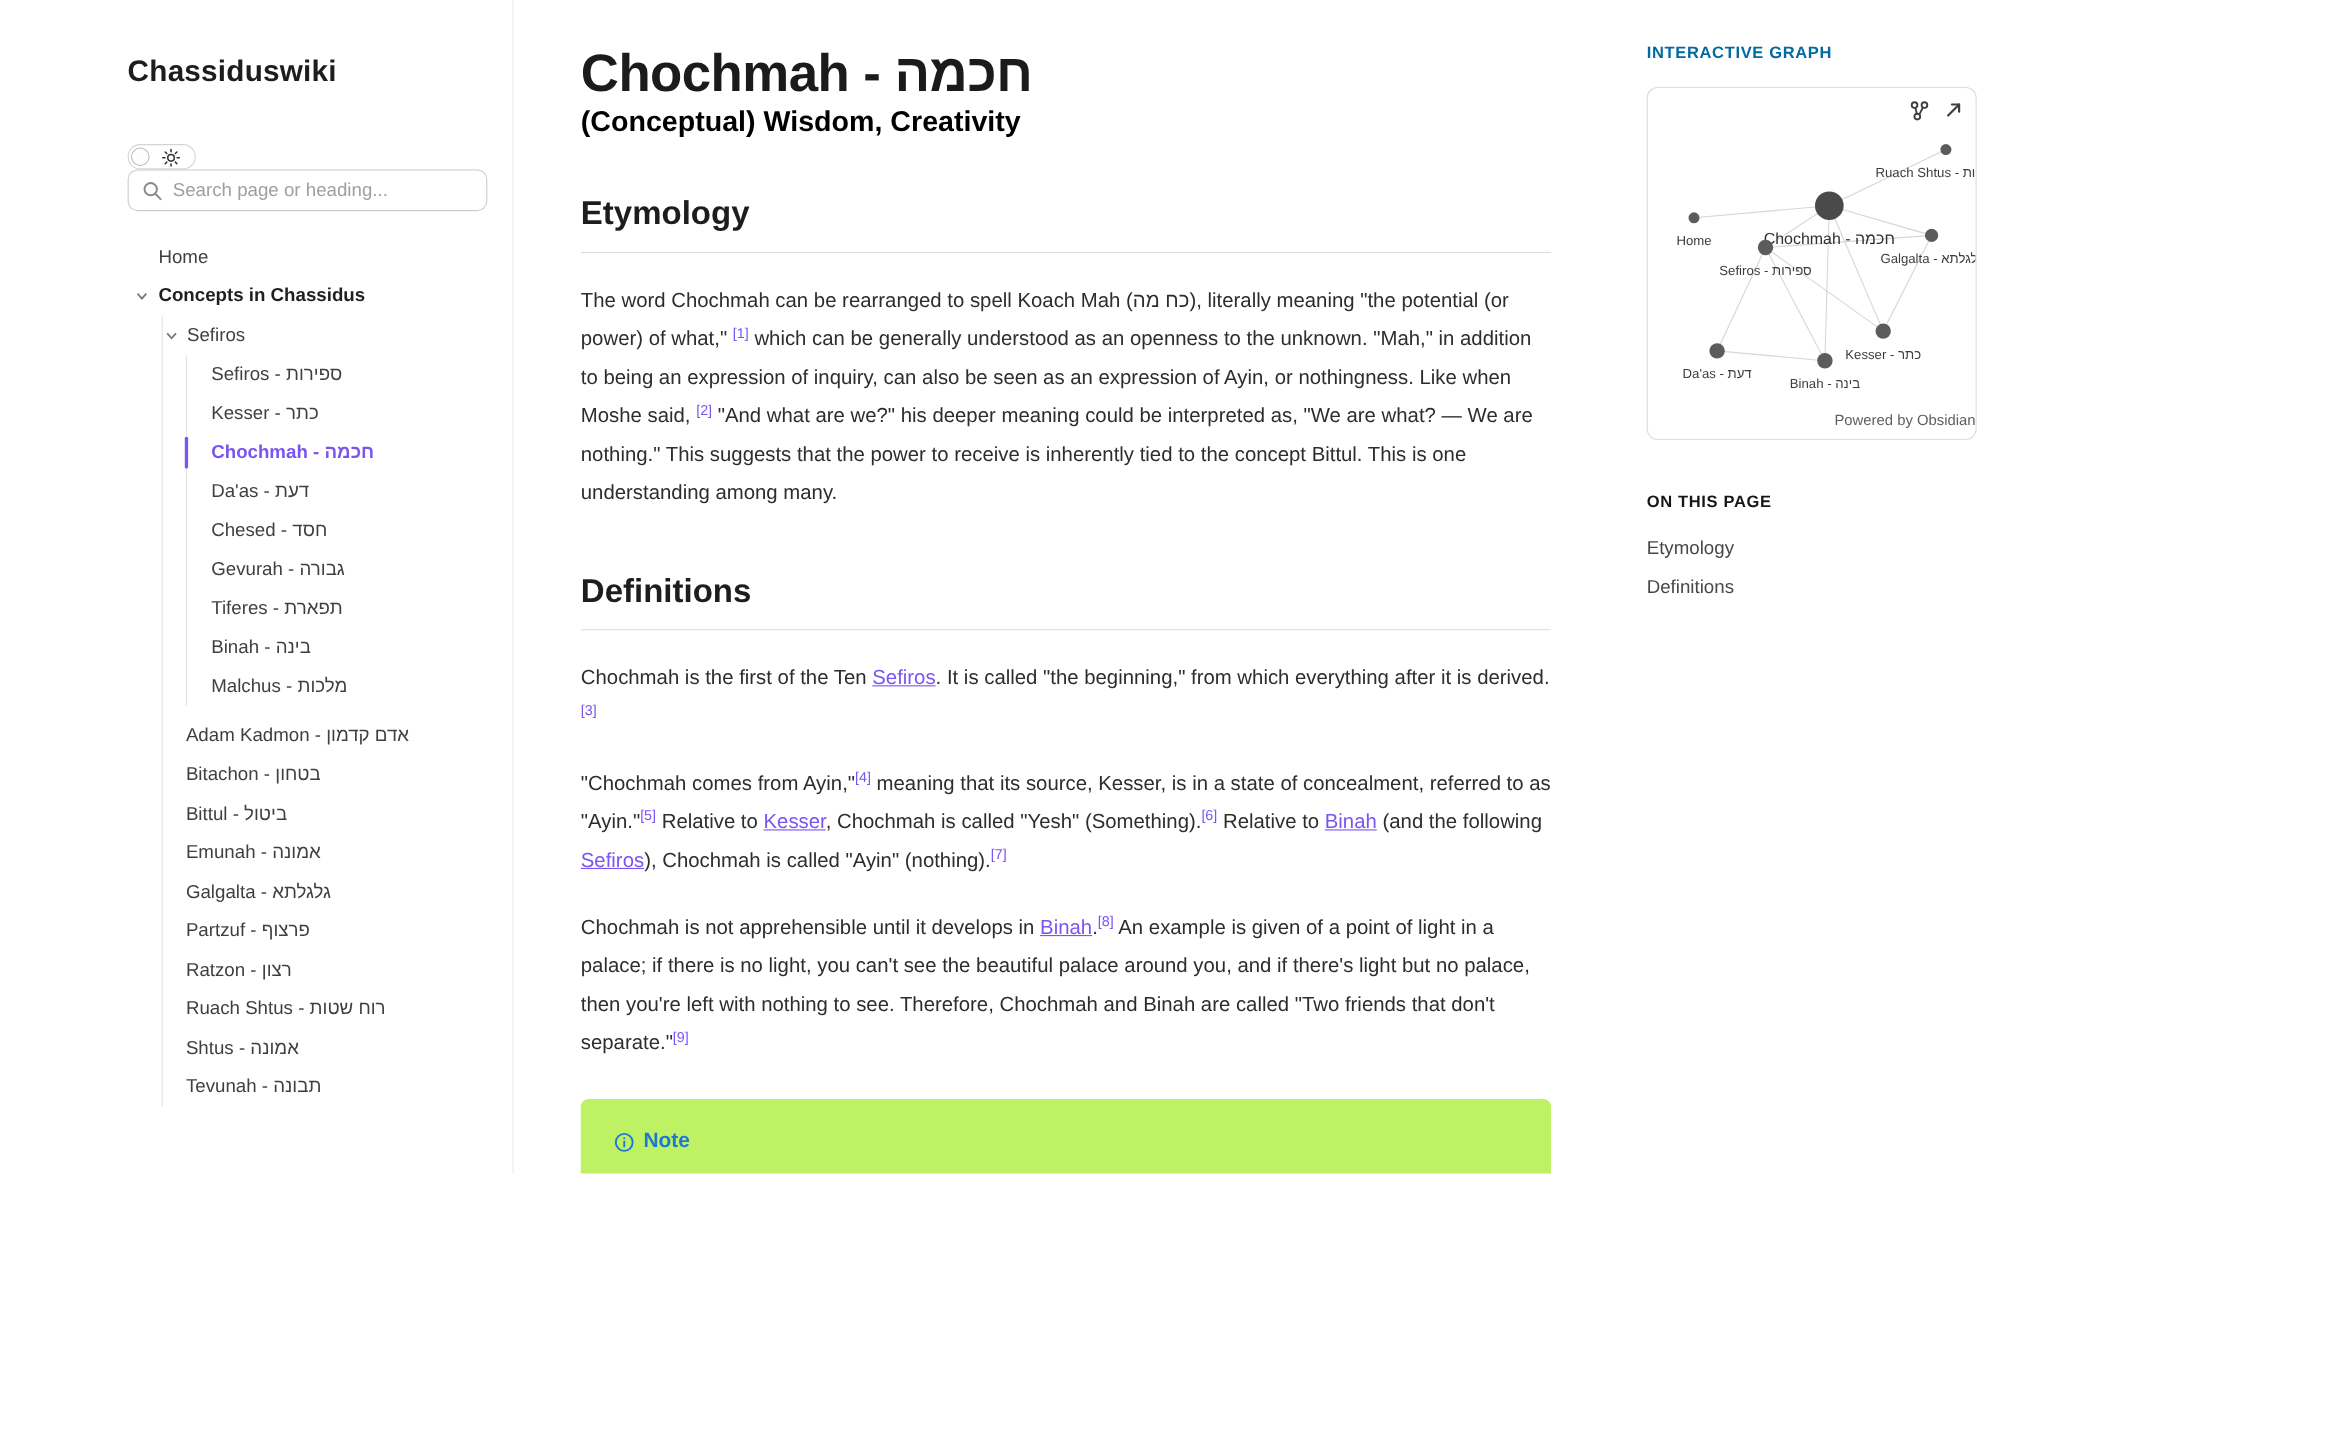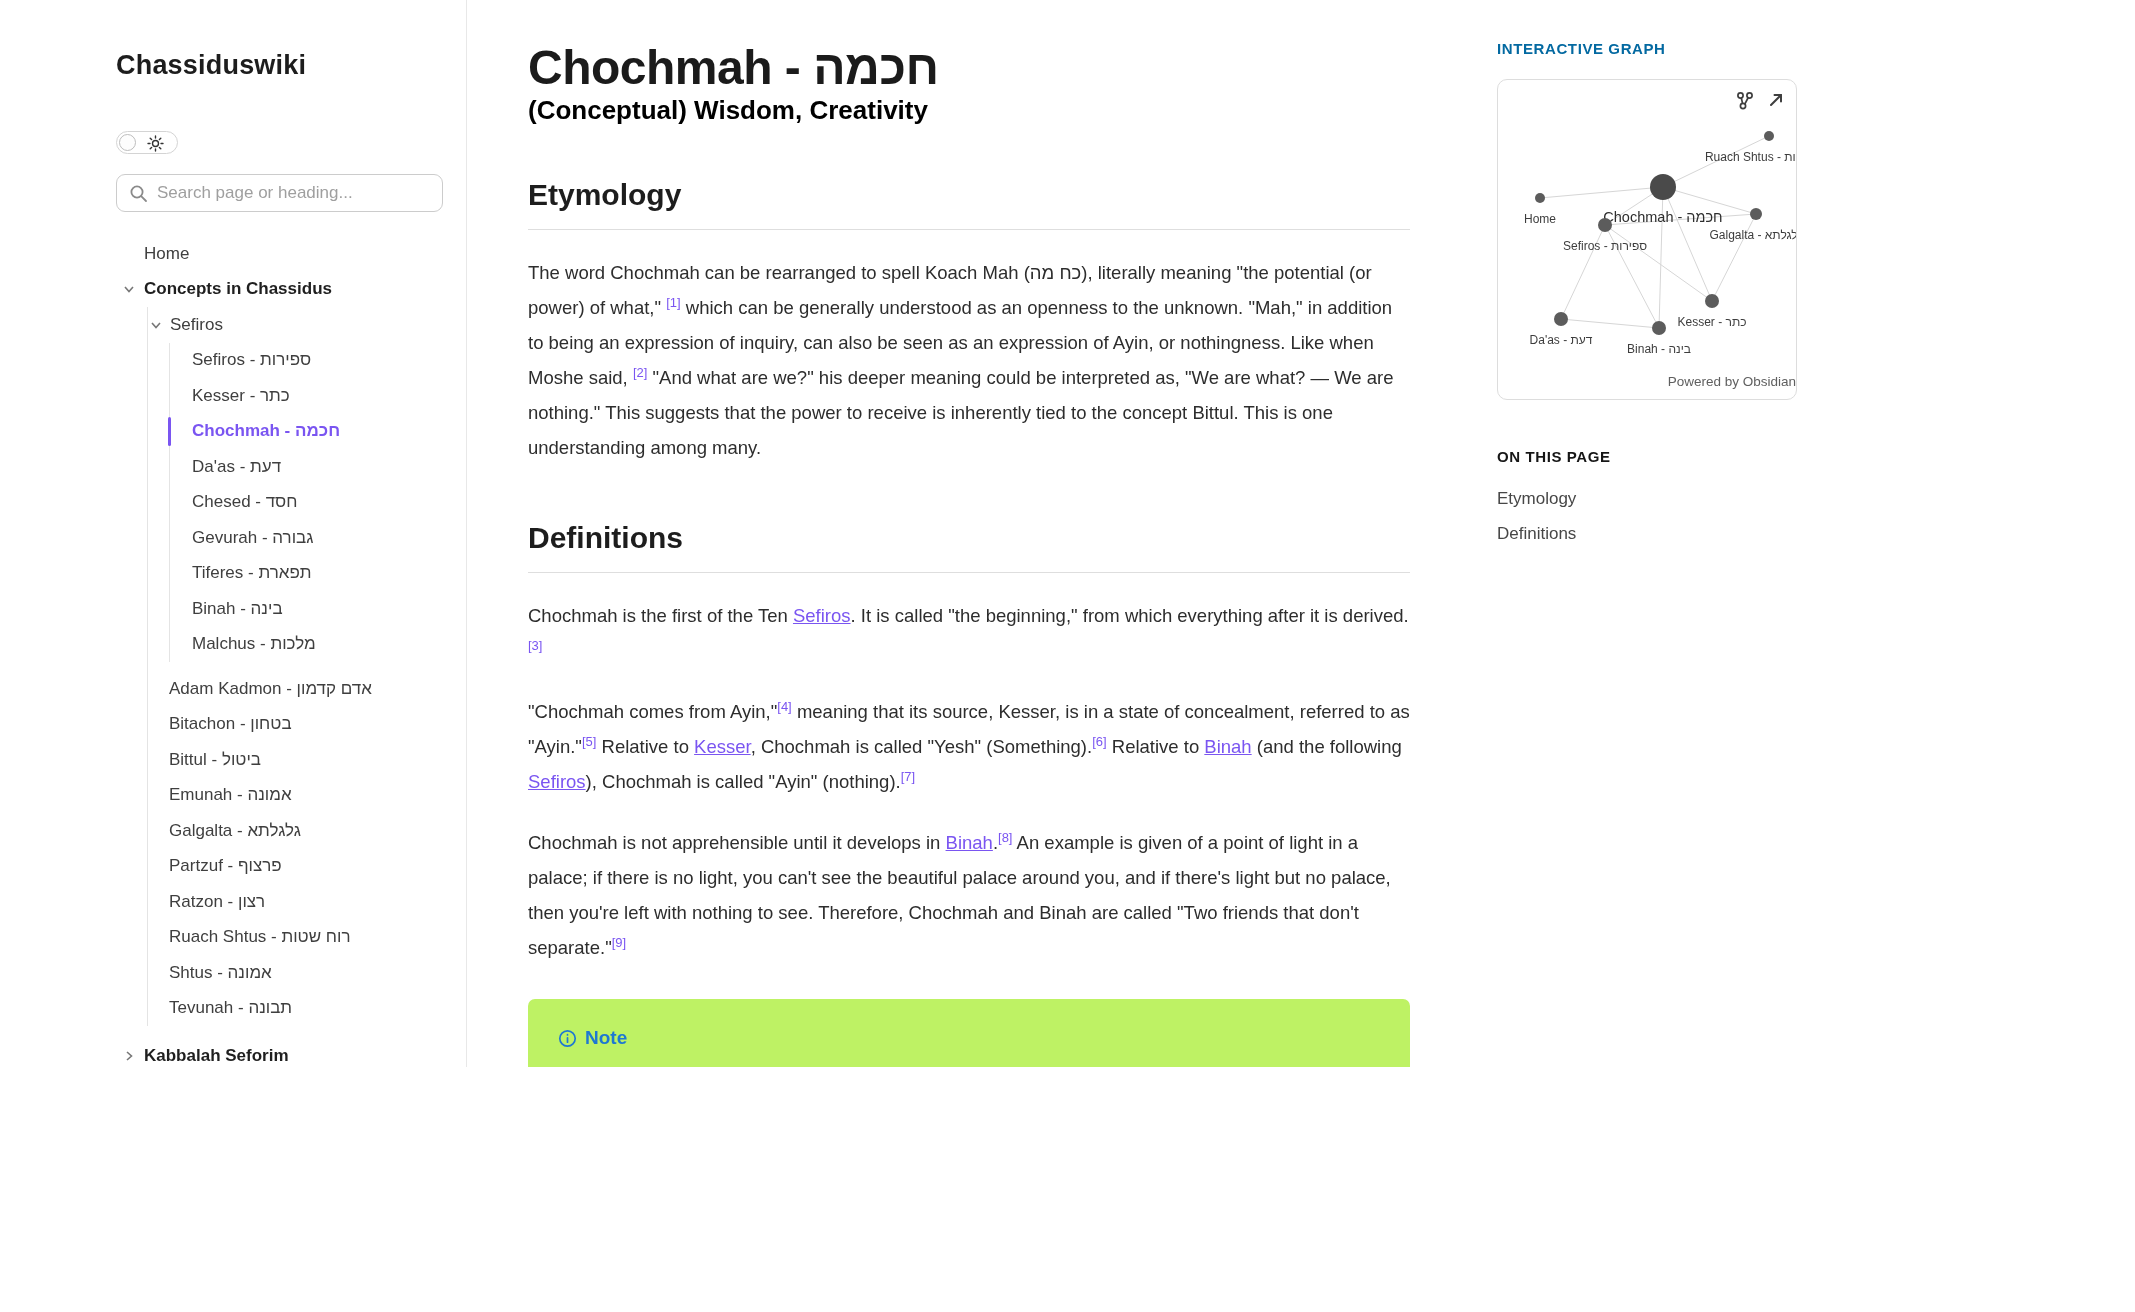--- a/index.html
+++ b/index.html
@@ -11,21 +11,21 @@
 
   
   .sidebar { position:absolute; left:0; top:0; width:467px; height:1312px;
              border-right:1px solid #e8e8e8; padding:50px 20px 0 116px; }
   .brand { font-size:27px; font-weight:700; color:#1d1d1d; letter-spacing:0.2px; }
   .theme-toggle { margin-top:50px; width:62px; height:23px; border:1px solid #d4d4d4;
                   border-radius:12px; position:relative; display:flex; align-items:center; cursor:pointer; }
   .knob { position:absolute; left:2px; top:2px; width:17px; height:17px; border-radius:50%;
           border:1px solid #bdbdbd; background:#fdfdfd; }
   .sun { position:absolute; left:30px; top:3px; }
-  .searchbox { margin-top:20px; width:327px; height:38px; border:1px solid #cccccc; border-radius:9px;
+  .searchbox { width:327px; height:38px; border:1px solid #cccccc; border-radius:9px;
                display:flex; align-items:center; padding:0 12px; background:#fff; }
   .searchbox input { border:none; outline:none; font-size:17px; color:#444; width:100%;
                      font-family:"Liberation Sans","DejaVu Sans",sans-serif; margin-left:9px; }
   .searchbox input::placeholder { color:#9f9f9f; }
 
   .nav { margin-top:24px; font-size:17px; color:#3f3f3f; }
   .nav-row { position:relative; height:35.5px; display:flex; align-items:center; cursor:pointer; }
   .nav-row.l1 { padding-left:28px; }
   .nav-row.bold { font-weight:700; color:#1f1f1f; }
   .chev { position:absolute; left:6px; top:50%; transform:translateY(-50%); display:flex; }
@@ -146,28 +146,20 @@
             <div class="nav-row leaf">Emunah - אמונה</div>
             <div class="nav-row leaf">Galgalta - גלגלתא</div>
             <div class="nav-row leaf">Partzuf - פרצוף</div>
             <div class="nav-row leaf">Ratzon - רצון</div>
             <div class="nav-row leaf">Ruach Shtus - רוח שטות</div>
             <div class="nav-row leaf">Shtus - אמונה</div>
             <div class="nav-row leaf">Tevunah - תבונה</div>
           </div>
       </div>
 
-      <div class="nav-row l1 bold kabbalah">
-        <span class="chev">
-          <svg width="14" height="14" viewBox="0 0 14 14" fill="none" stroke="#777" stroke-width="1.6">
-              <polyline points="5,3 9.5,7 5,11"></polyline>
-            </svg>
-        </span>
-        <span>Kabbalah Seforim</span>
-      </div>
     </nav>
   </aside>
 
   <main class="main">
     <h1 class="page-title">Chochmah - חכמה</h1>
     <div class="subtitle">(Conceptual) Wisdom, Creativity</div>
 
     <h2 class="sec sec-etymology">Etymology</h2>
     <hr class="rule">
     <p class="para"><span>The word Chochmah can be rearranged to spell Koach Mah (כח מה), literally meaning "the potential (or power) of what," </span><sup class="ref">[1]</sup><span> which can be generally understood as an openness to the unknown. "Mah," in addition to being an expression of inquiry, can also be seen as an expression of Ayin, or nothingness. Like when Moshe said, </span><sup class="ref">[2]</sup><span> "And what are we?" his deeper meaning could be interpreted as, "We are what? — We are nothing." This suggests that the power to receive is inherently tied to the concept Bittul. This is one understanding among many.</span></p>

